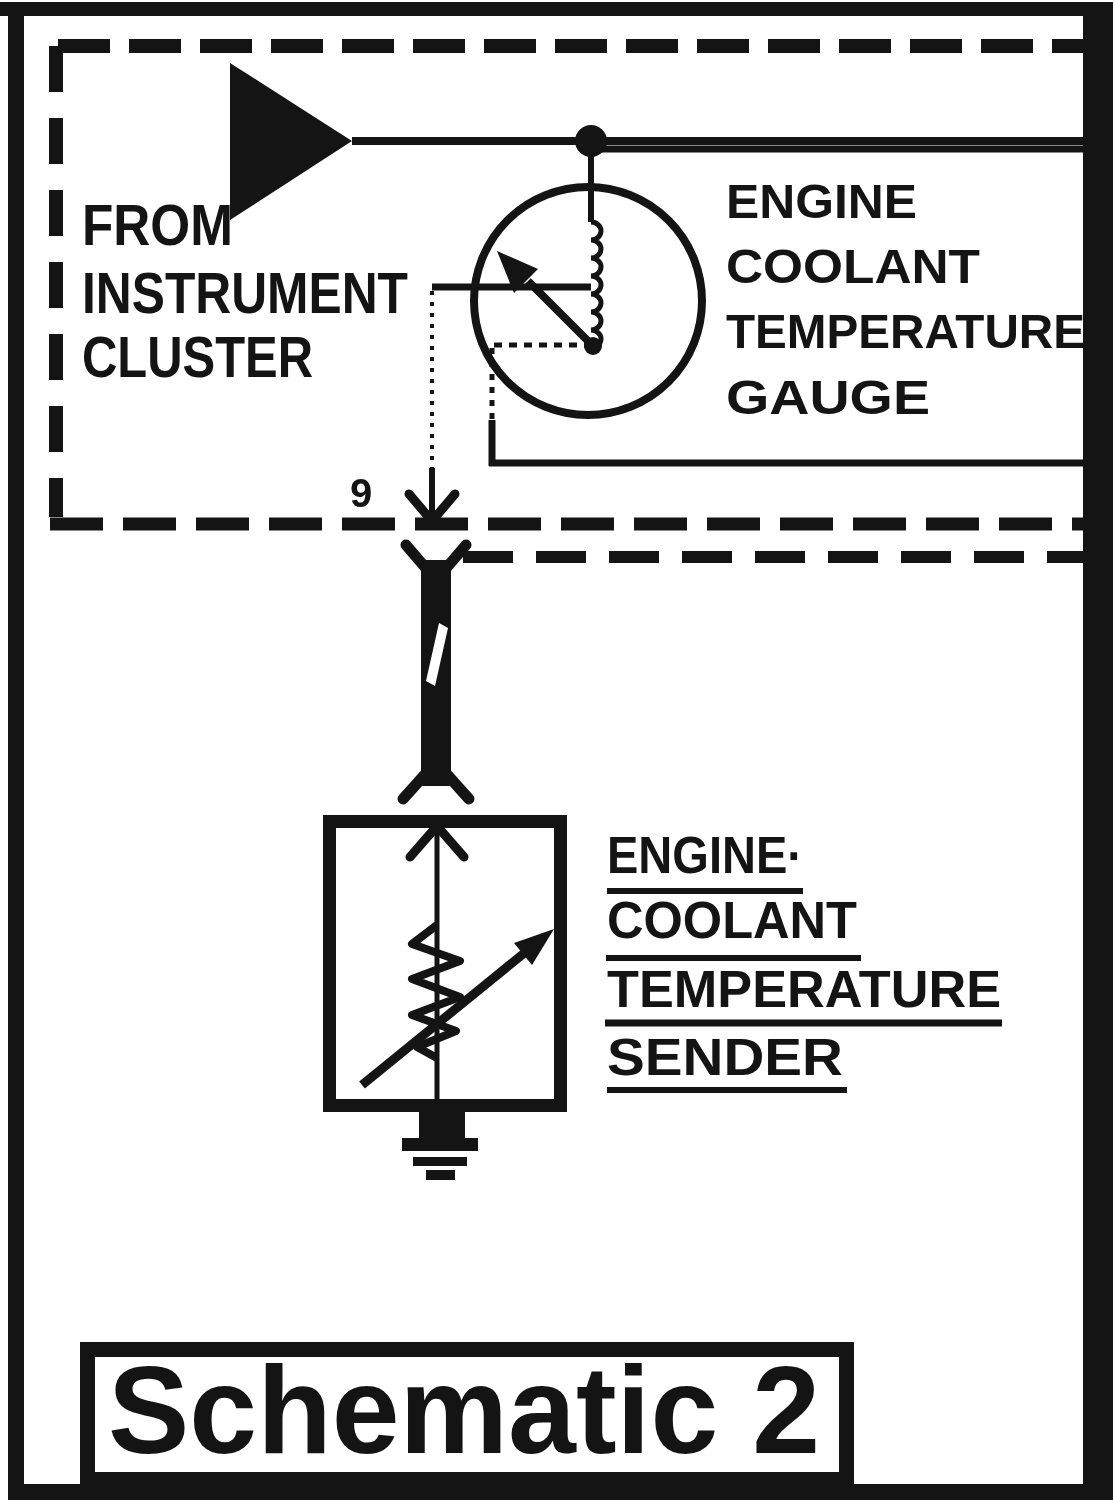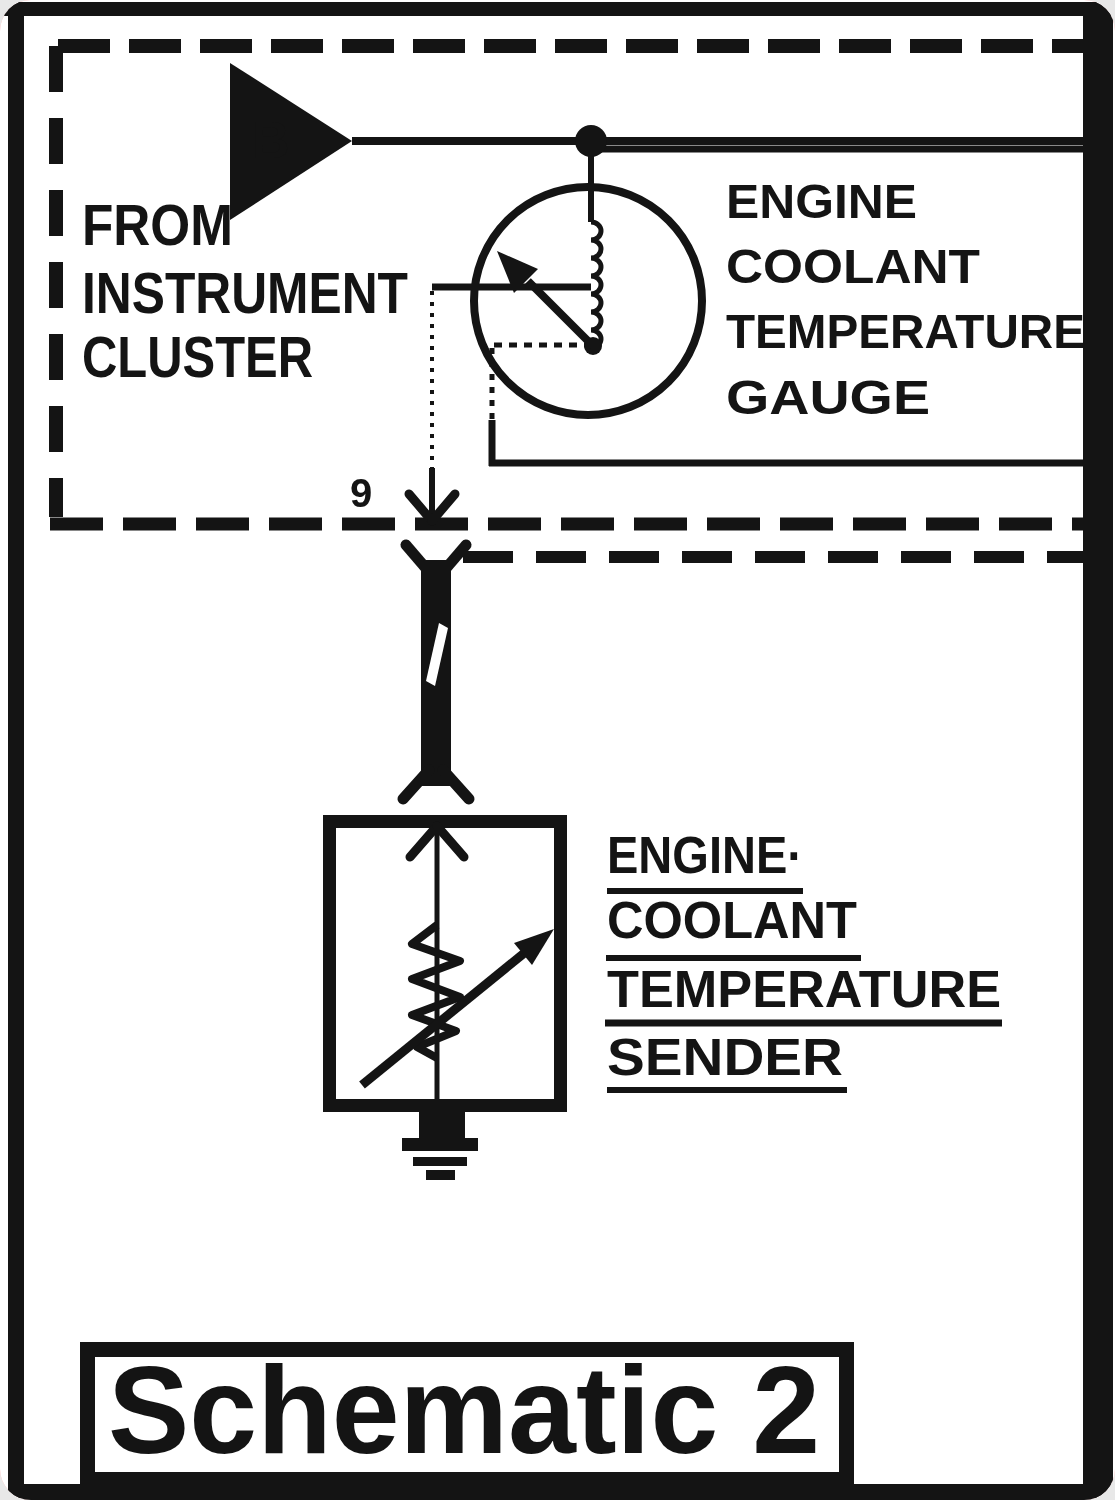--- a/index.html
+++ b/index.html
@@ -2,21 +2,20 @@
 <html><head>
 <meta charset="utf-8">
 <style>
   html,body{margin:0;padding:0;background:#e8e8e8;}
   .stage{
     position:relative;
     width:1115px;height:1500px;
     background:#fca5a5;
     overflow:hidden;
     font-family:"Liberation Sans", sans-serif;
-    border-radius:31px;
   }
   svg{position:absolute;left:0;top:0;}
   .ink{stroke:#141414;}
   .fillink{fill:#141414;}
   text{
     font-family:"Liberation Sans", sans-serif;
     font-weight:bold;
     fill:#141414;
   }
 </style>

